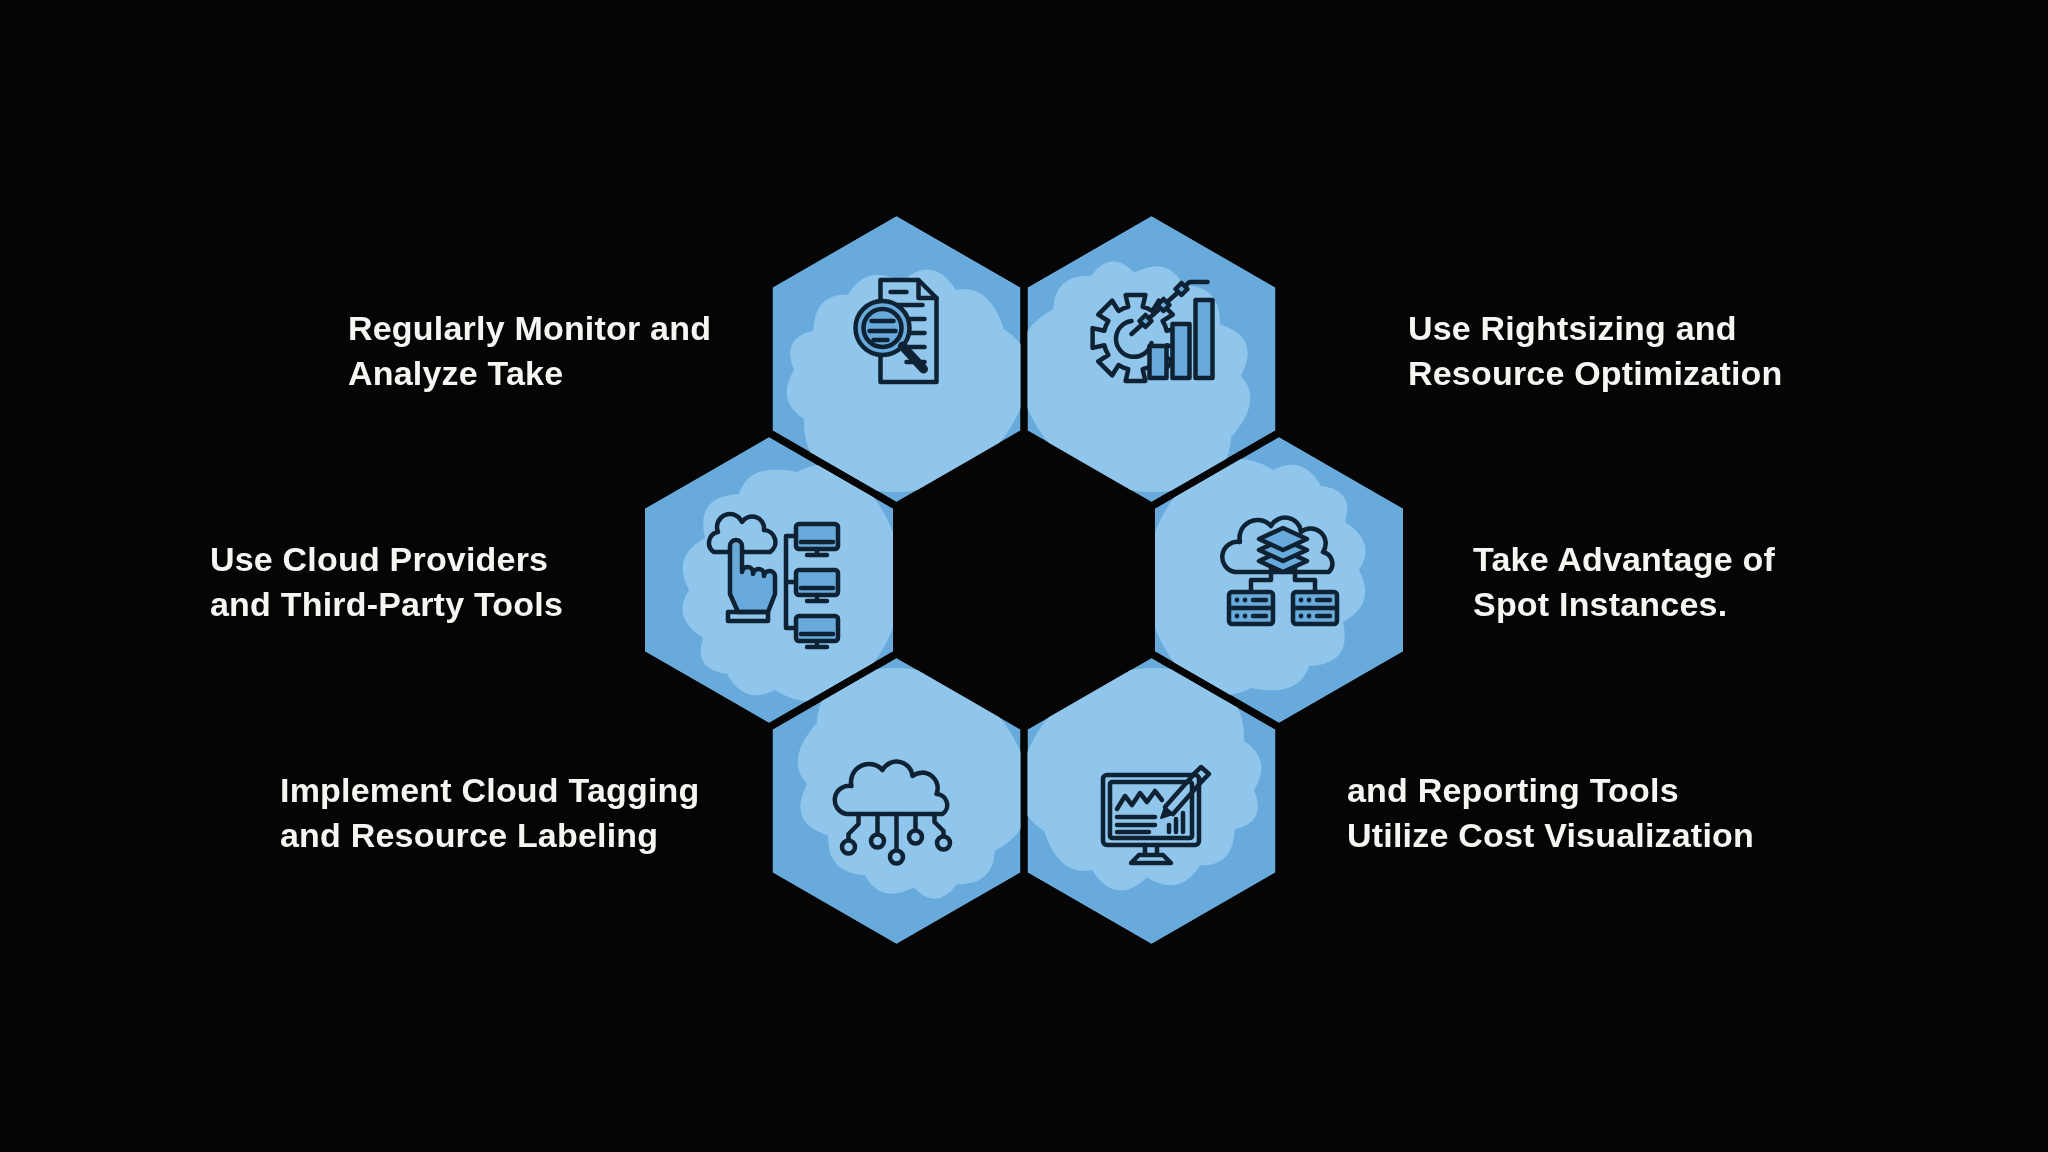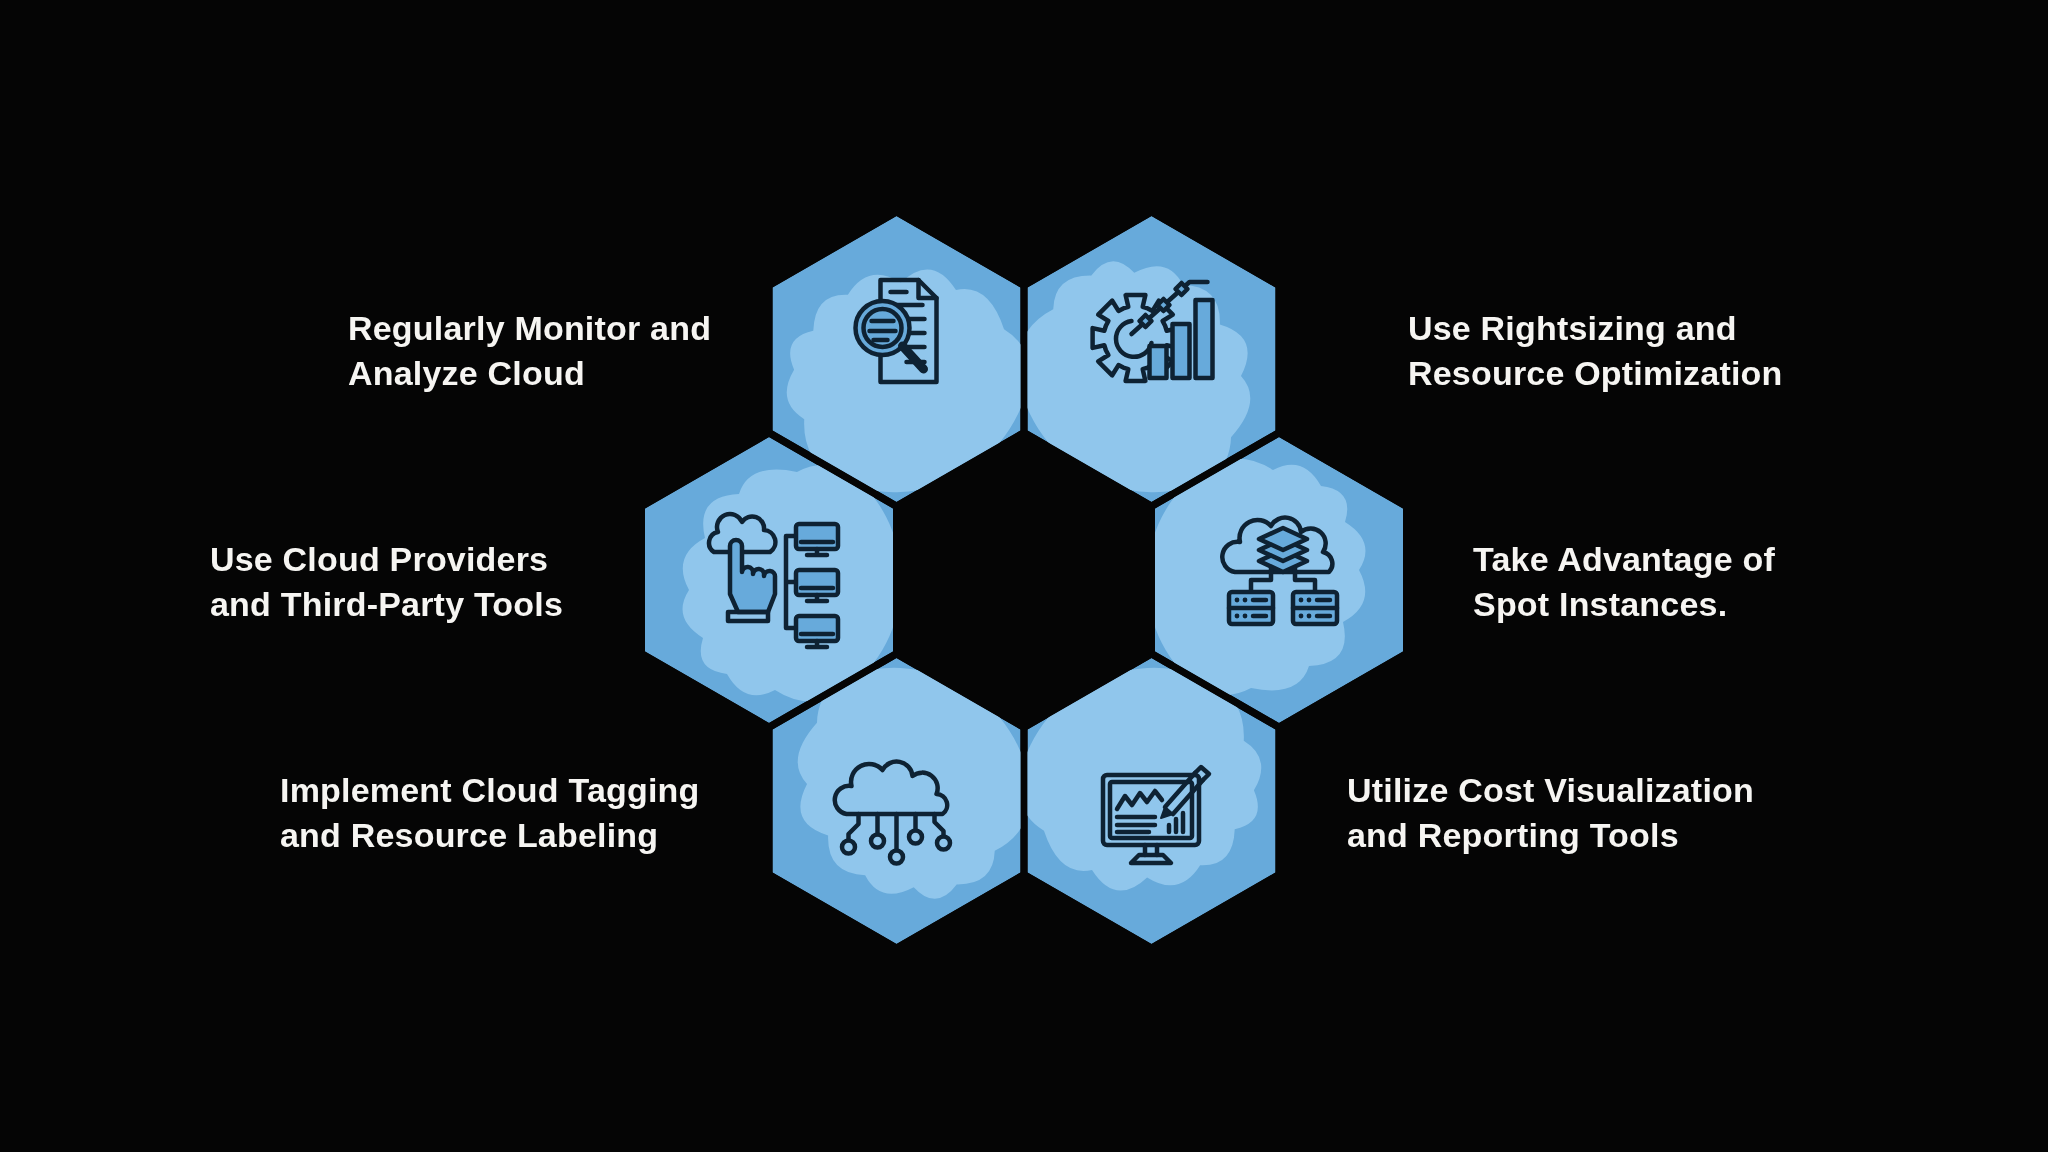--- a/index.html
+++ b/index.html
@@ -179,36 +179,36 @@
       <g>
         <path class="ic" d="M 10,-12 L 40,-46 M 18,-5 L 48,-39"></path>
         <path class="tipfill" d="M 10,-12 L 6,-1 L 18,-5 Z"></path>
         <path class="ic" d="M 40,-46 L 46,-52 L 54,-45 L 48,-39"></path>
       </g>
     </g>
   </svg>
 
   <div class="label" style="left:348px;top:306px">
     <span>Regularly Monitor and</span>
-    <span>Analyze Cloud</span>
+    <span>Analyze Take</span>
   </div>
   <div class="label" style="left:210px;top:537px">
     <span>Use Cloud Providers</span>
     <span>and Third-Party Tools</span>
   </div>
   <div class="label" style="left:1408px;top:306px">
     <span>Use Rightsizing and</span>
     <span>Resource Optimization</span>
   </div>
   <div class="label" style="left:280px;top:768px">
     <span>Implement Cloud Tagging</span>
     <span>and Resource Labeling</span>
   </div>
   <div class="label" style="left:1473px;top:537px">
     <span>Take Advantage of</span>
     <span>Spot Instances.</span>
   </div>
   <div class="label" style="left:1347px;top:768px">
+    <span>and Reporting Tools</span>
     <span>Utilize Cost Visualization</span>
-    <span>and Reporting Tools</span>
   </div>
 
 </div>
 
 </body></html>

